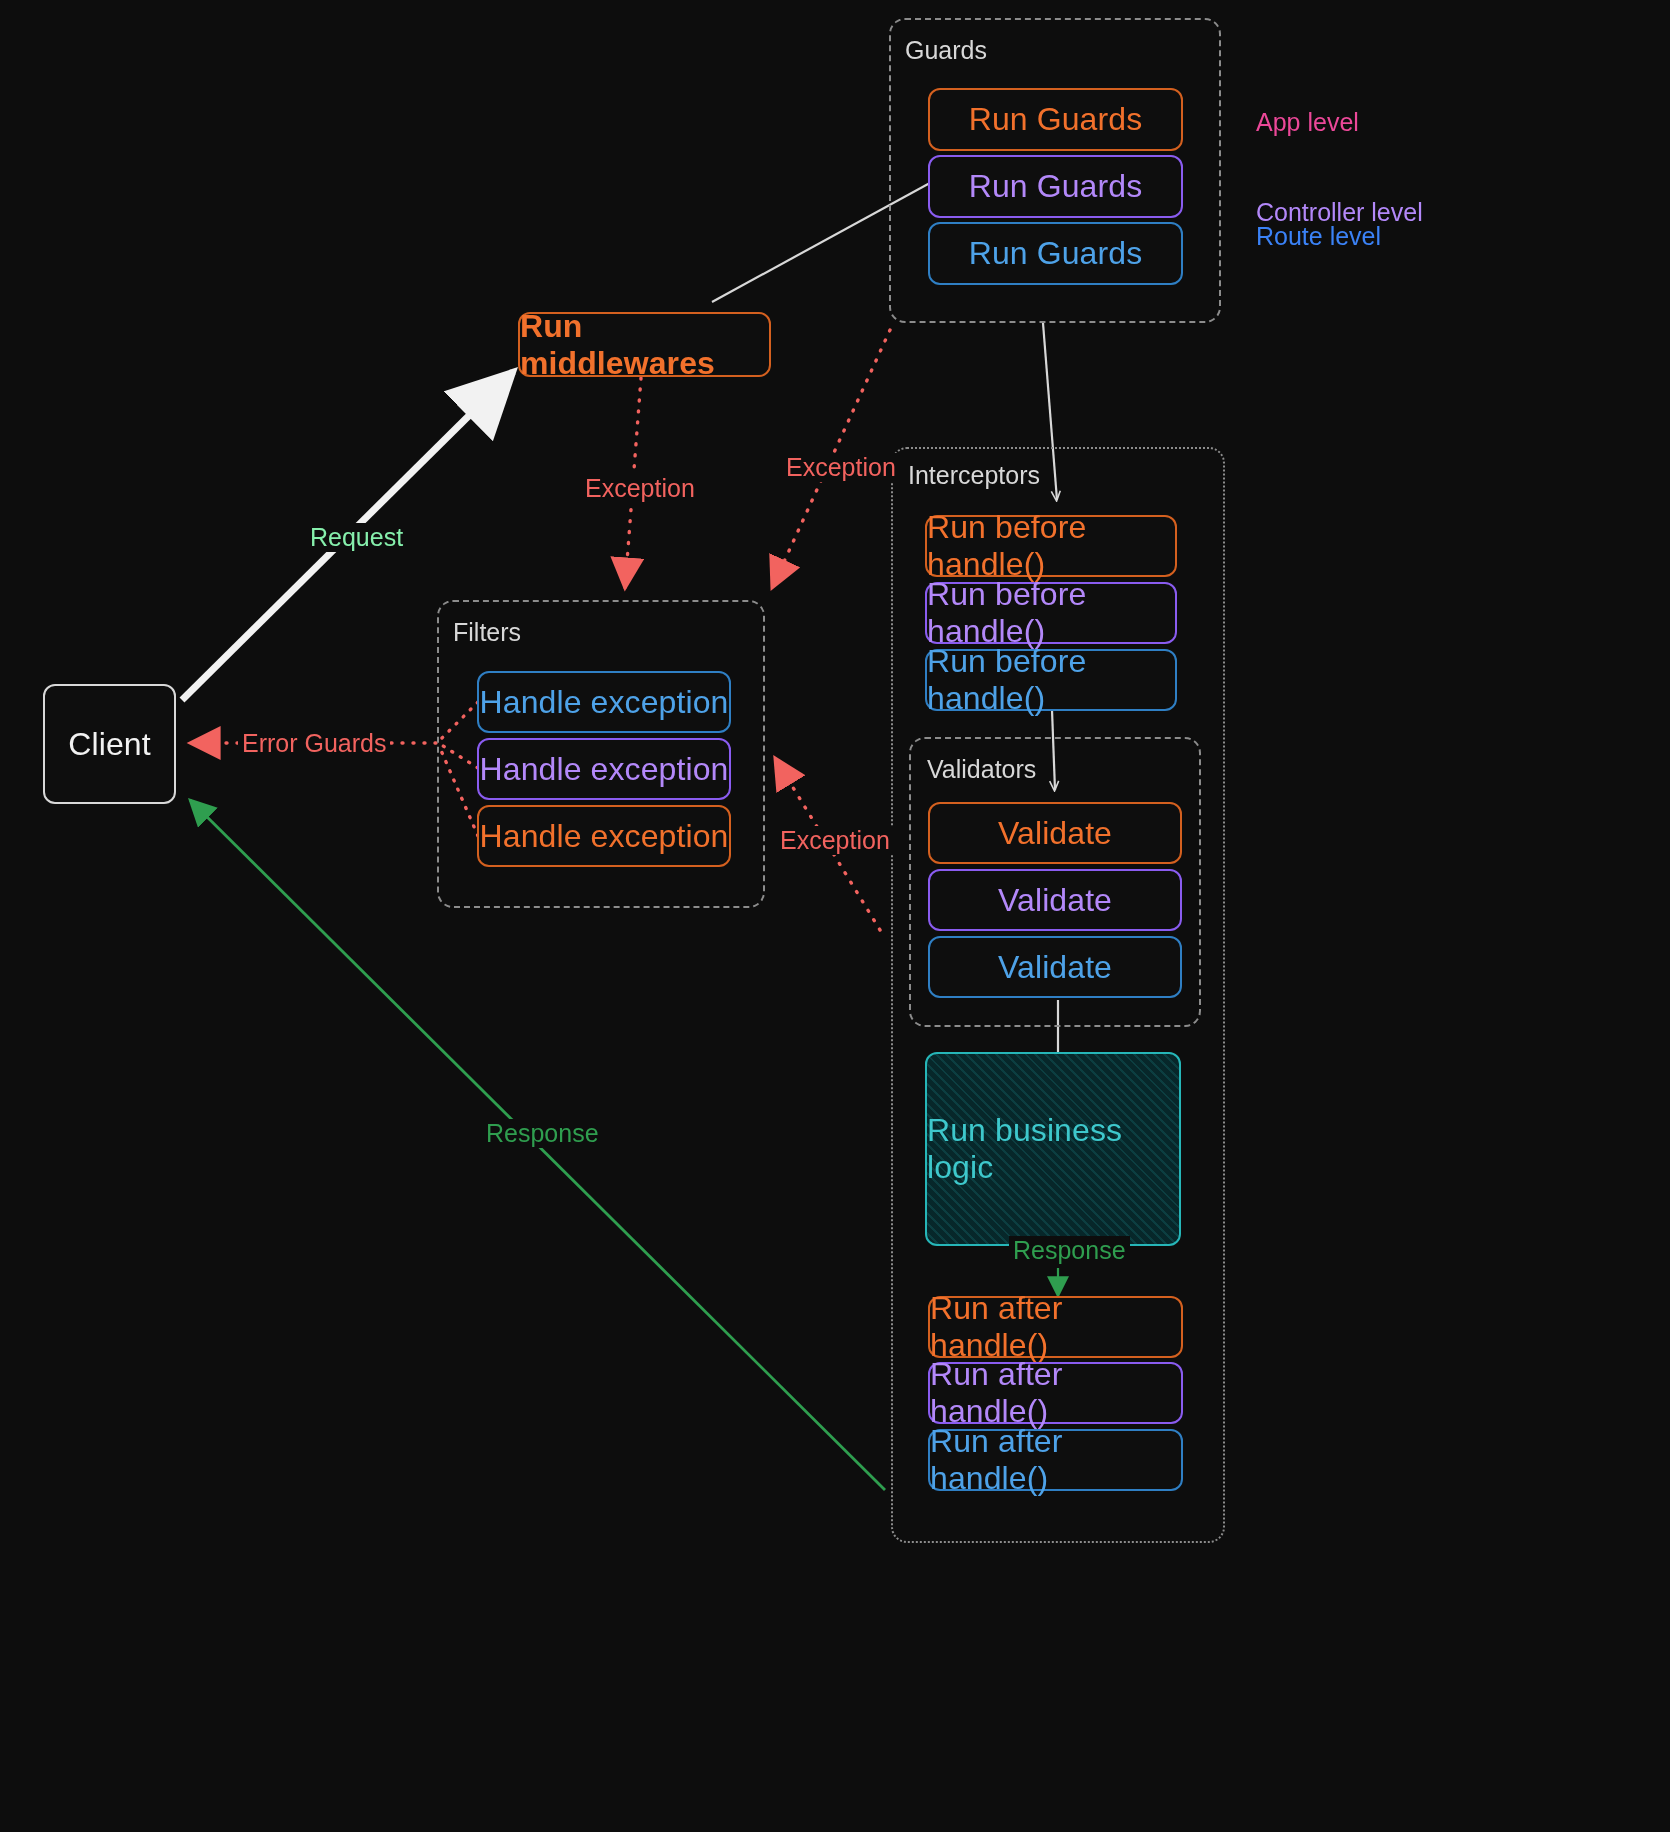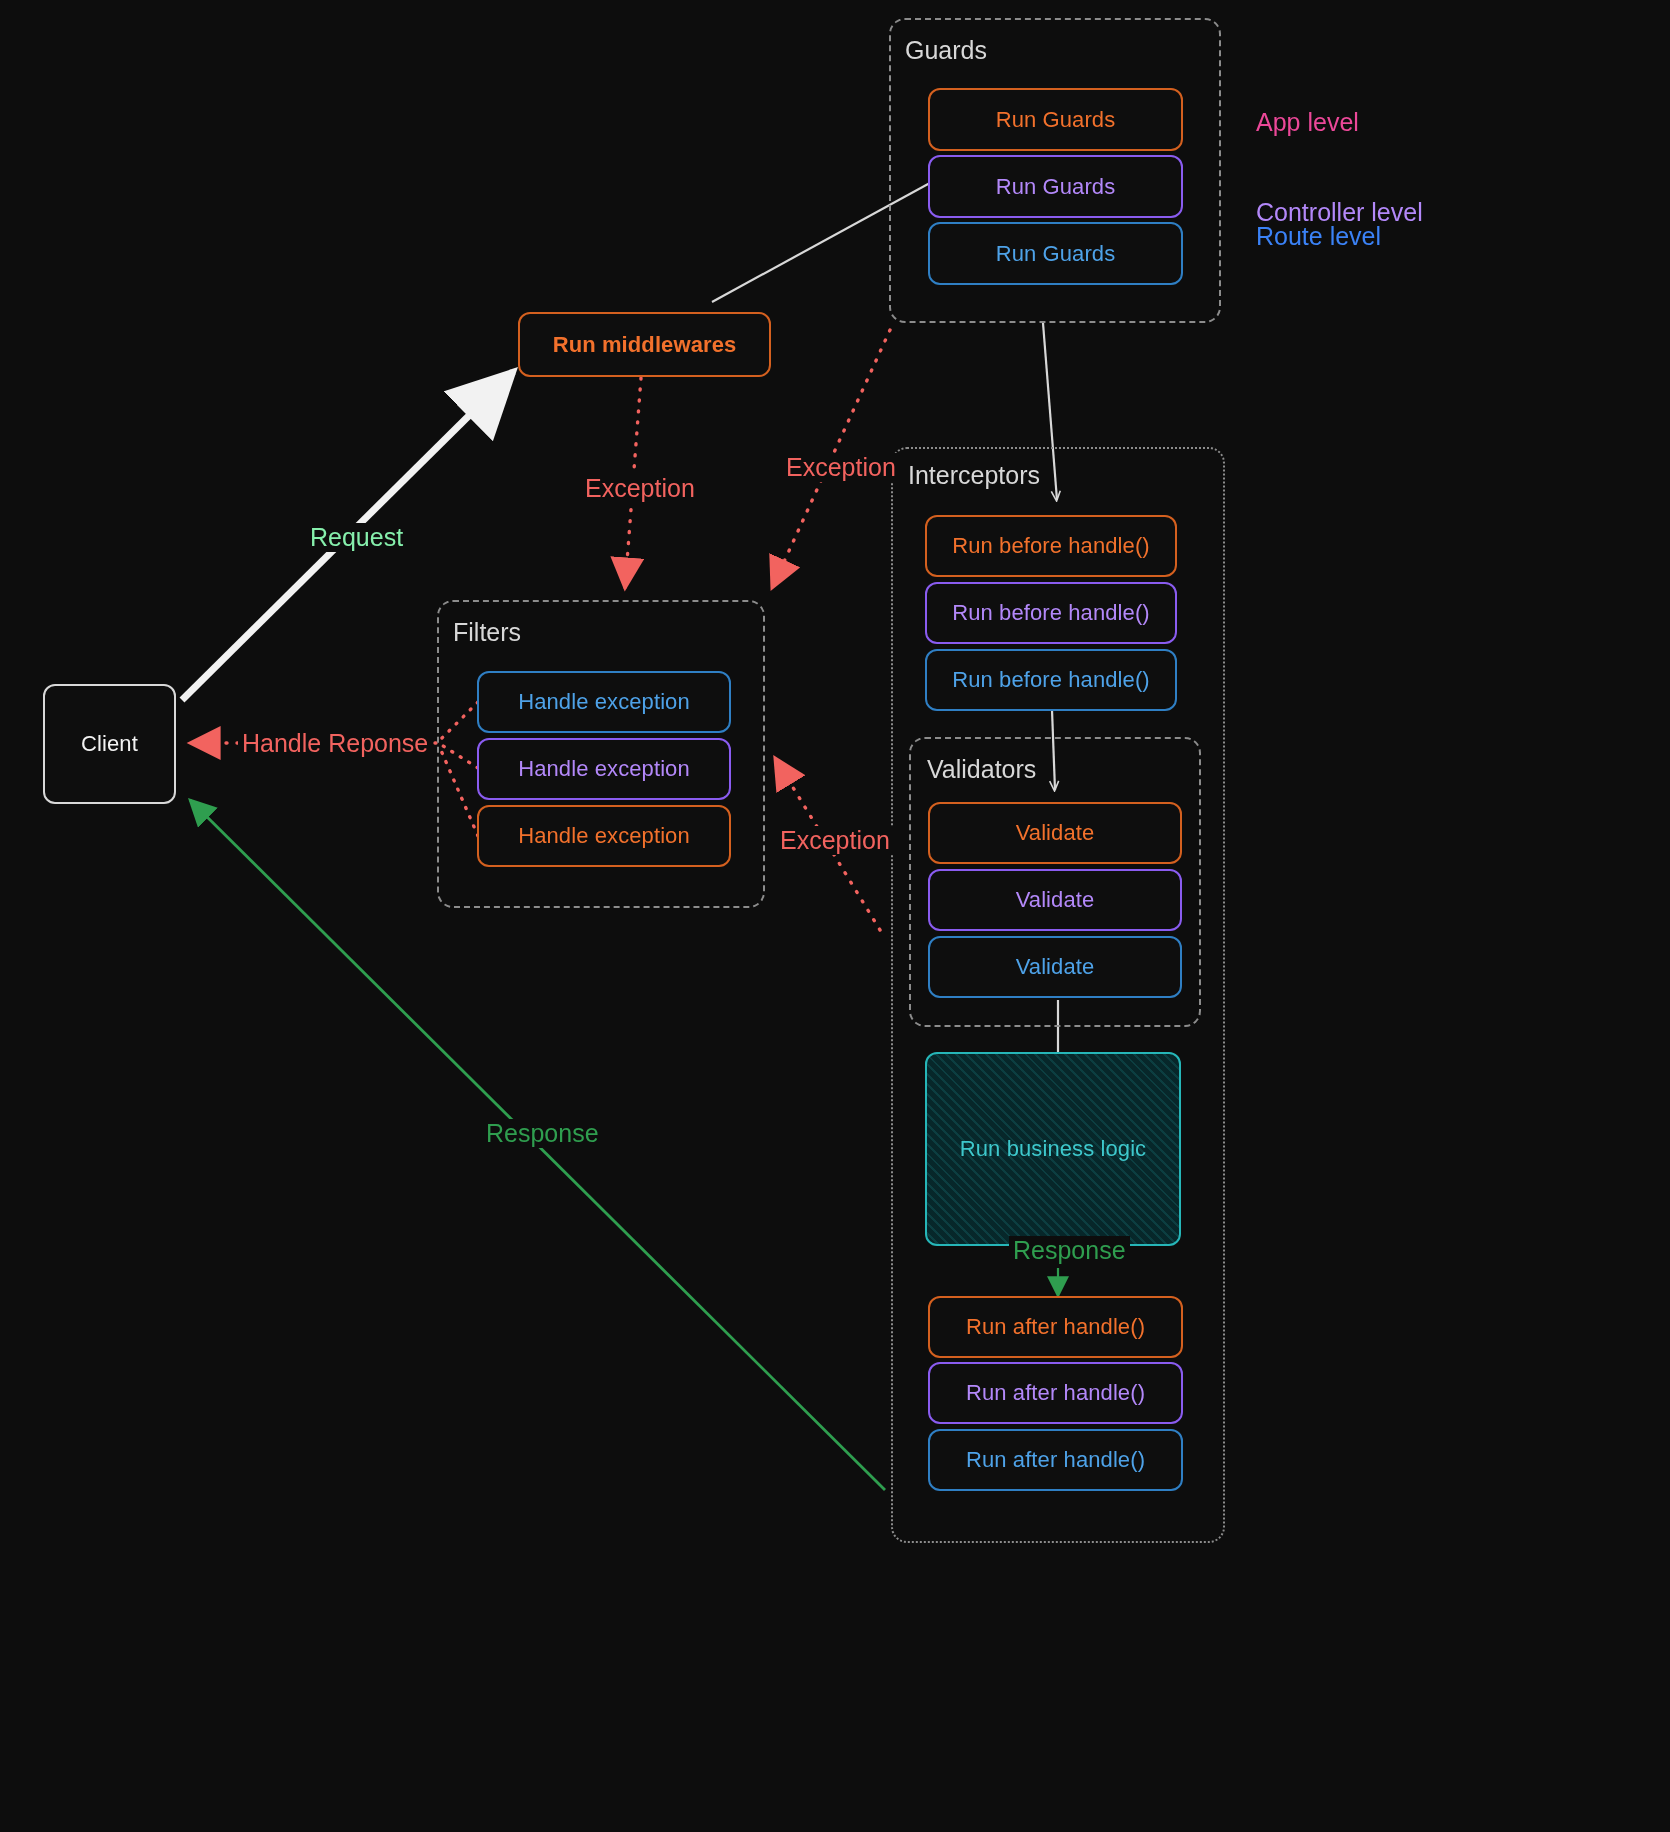--- a/index.html
+++ b/index.html
@@ -19,21 +19,21 @@
     position: absolute; left: 0; top: 0;
     width: 1670px; height: 1832px;
     pointer-events: none;
   }
   .node {
     position: absolute;
     border-radius: 12px;
     display: flex;
     align-items: center;
     justify-content: center;
-    font-size: 22px;
+    font-size: 32px;
     letter-spacing: .1px;
     background: #0e0e0e;
   }
   .group {
     position: absolute;
     border-radius: 16px;
     background: transparent;
   }
   .group-label {
     position: absolute;
@@ -226,21 +226,21 @@
   </div>
 
   <div class="edge-label white" style="left:306px; top:523px;">Request</div>
 
   <div class="edge-label red" style="left:581px; top:474px;">Exception</div>
 
   <div class="edge-label red" style="left:782px; top:453px;">Exception</div>
 
   <div class="edge-label red" style="left:776px; top:826px;">Exception</div>
 
-  <div class="edge-label red" style="left:238px; top:729px;">Handle Reponse</div>
+  <div class="edge-label red" style="left:238px; top:729px;">Error Guards</div>
 
   <div class="edge-label green" style="left:1009px; top:1236px;">Response</div>
 
   <div class="edge-label green" style="left:482px; top:1119px;">Response</div>
 
   <div class="legend-item txt-app" style="left:1256px; top:108px;">App level</div>
   <div class="legend-item txt-ctrl" style="left:1256px; top:166px;">Controller level</div>
   <div class="legend-item txt-route" style="left:1256px; top:222px;">Route level</div>
 
 </div>

